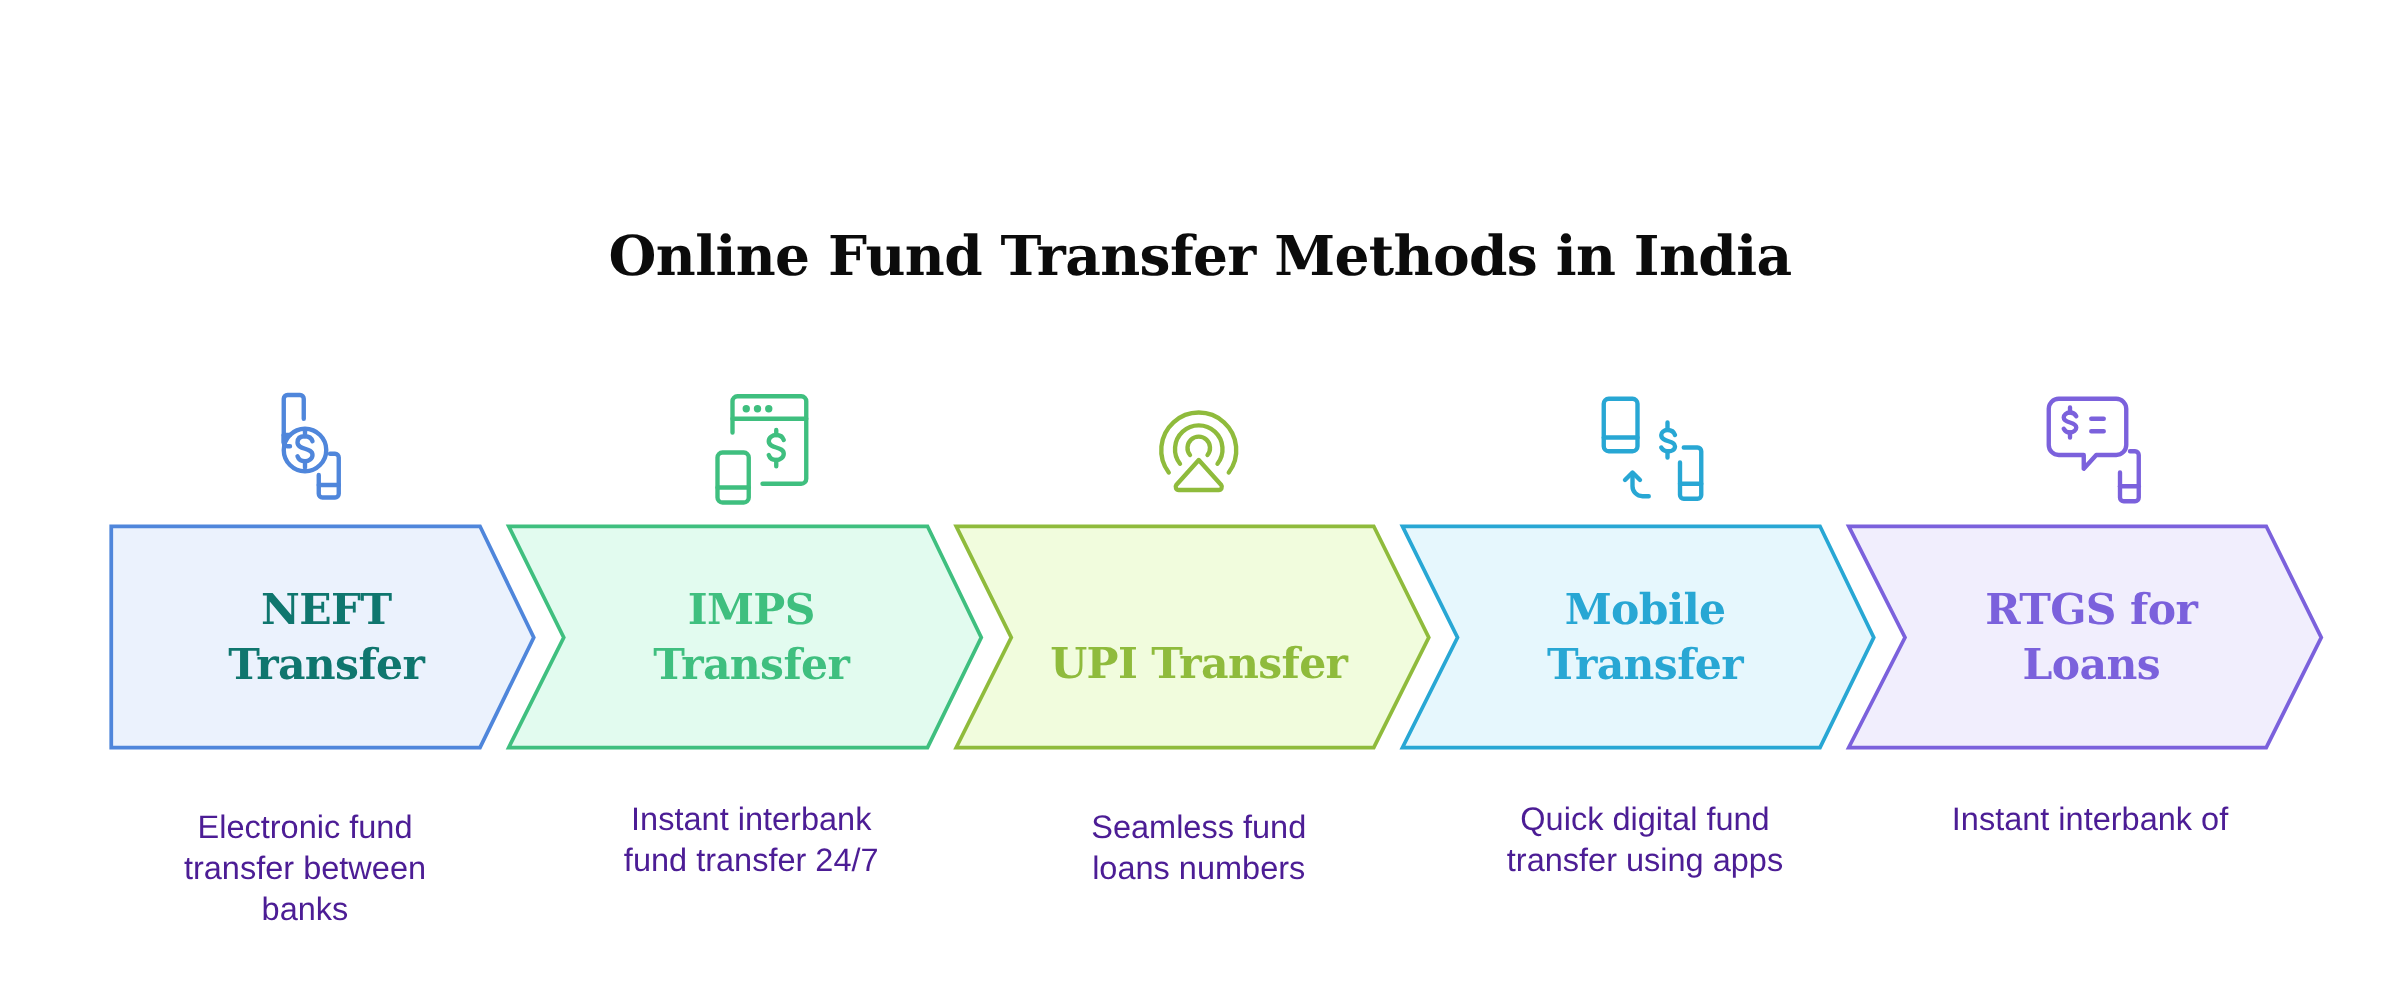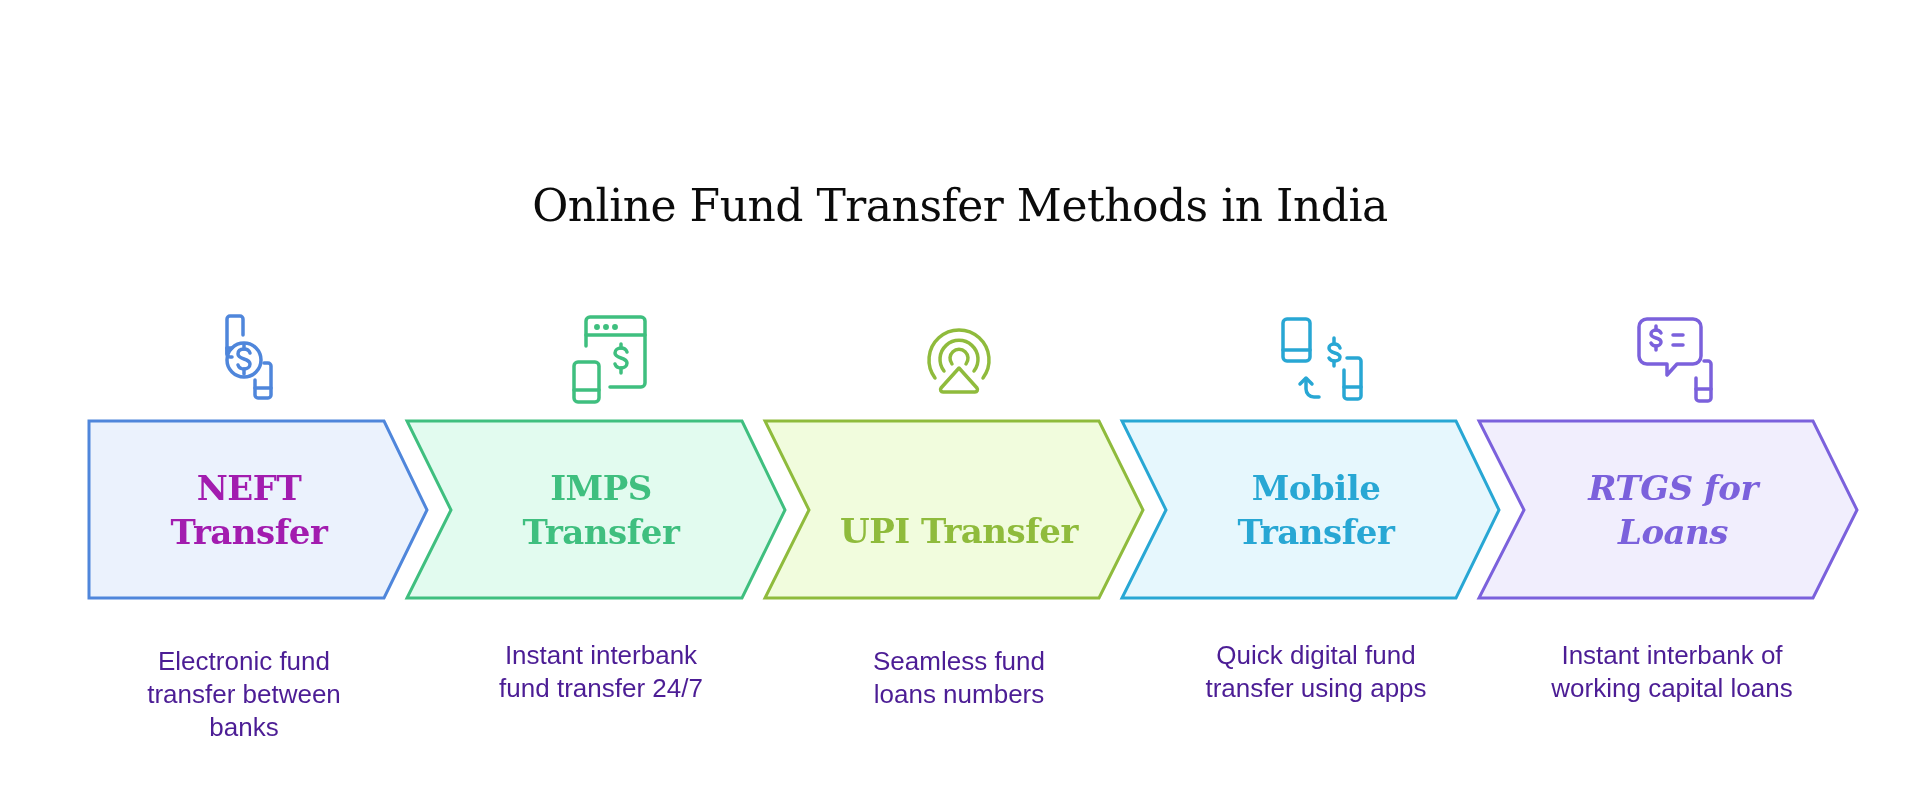--- a/index.html
+++ b/index.html
@@ -14,21 +14,21 @@
     overflow: hidden;
     font-family: "DejaVu Serif", "Liberation Serif", serif;
   }
   .title {
     position: absolute;
     left: 0;
     top: 180px;
     width: 1920px;
     text-align: center;
     font-family: "DejaVu Serif", serif;
-    font-weight: normal;
+    font-weight: bold;
     font-size: 44px;
     color: #0b0b0b;
     letter-spacing: -0.5px;
   }
   svg.diagram {
     position: absolute;
     left: 0;
     top: 0;
     width: 1920px;
     height: 800px;
@@ -134,21 +134,21 @@
   <svg viewBox="0 0 96 96" fill="none" stroke="#7b61dc" stroke-width="3.5" stroke-linecap="round" stroke-linejoin="round">
     <path d="M22 11 H68 a8 8 0 0 1 8 8 V48 a8 8 0 0 1 -8 8 H52 L42 67 V56 H22 a8 8 0 0 1 -8 -8 V19 a8 8 0 0 1 8 -8 Z"></path>
     <path d="M36 25 c-1 -2 -3 -3 -5 -3 c-3 0 -5 2 -5 4 c0 5 10 3 10 8 c0 2 -2 4 -5 4 c-2 0 -4 -1 -5 -3"></path>
     <path d="M31 18 V22 M31 38 V42"></path>
     <path d="M48 27 H58 M48 37 H58"></path>
     <path d="M79 53 H83 a3 3 0 0 1 3 3 V90 a3 3 0 0 1 -3 3 H74 a3 3 0 0 1 -3 -3 V70"></path>
     <path d="M71 81 H86"></path>
   </svg>
 </div>
 
-<div class="step-label" style="left:89px; width:320px; color:#a21caf;">
+<div class="step-label" style="left:101px; width:320px; color:#0f766e;">
   <div>
     <div>NEFT</div>
     <div>Transfer</div>
   </div>
 </div>
 <div class="step-label" style="left:446px; width:310px; color:#3fbf7f;justify-content:center;">
   <div>
     <div>IMPS</div>
     <div>Transfer</div>
   </div>
@@ -157,21 +157,21 @@
   <div>
     <div>UPI Transfer</div>
   </div>
 </div>
 <div class="step-label" style="left:1160px; width:312px; color:#28a7d4;">
   <div>
     <div>Mobile</div>
     <div>Transfer</div>
   </div>
 </div>
-<div class="step-label" style="left:1517px; width:312px; color:#7b61dc;font-style:italic;">
+<div class="step-label" style="left:1517px; width:312px; color:#7b61dc;">
   <div>
     <div>RTGS for</div>
     <div>Loans</div>
   </div>
 </div>
 
 <div class="step-desc" style="left:94px;">
   <div>Electronic fund</div>
   <div>transfer between</div>
   <div>banks</div>
@@ -183,14 +183,13 @@
 <div class="step-desc" style="left:809px;">
   <div>Seamless fund</div>
   <div>loans numbers</div>
 </div>
 <div class="step-desc" style="left:1166px; top:639px;">
   <div>Quick digital fund</div>
   <div>transfer using apps</div>
 </div>
 <div class="step-desc" style="left:1522px; top:639px;">
   <div>Instant interbank of</div>
-  <div>working capital loans</div>
 </div>
 
 </body></html>

